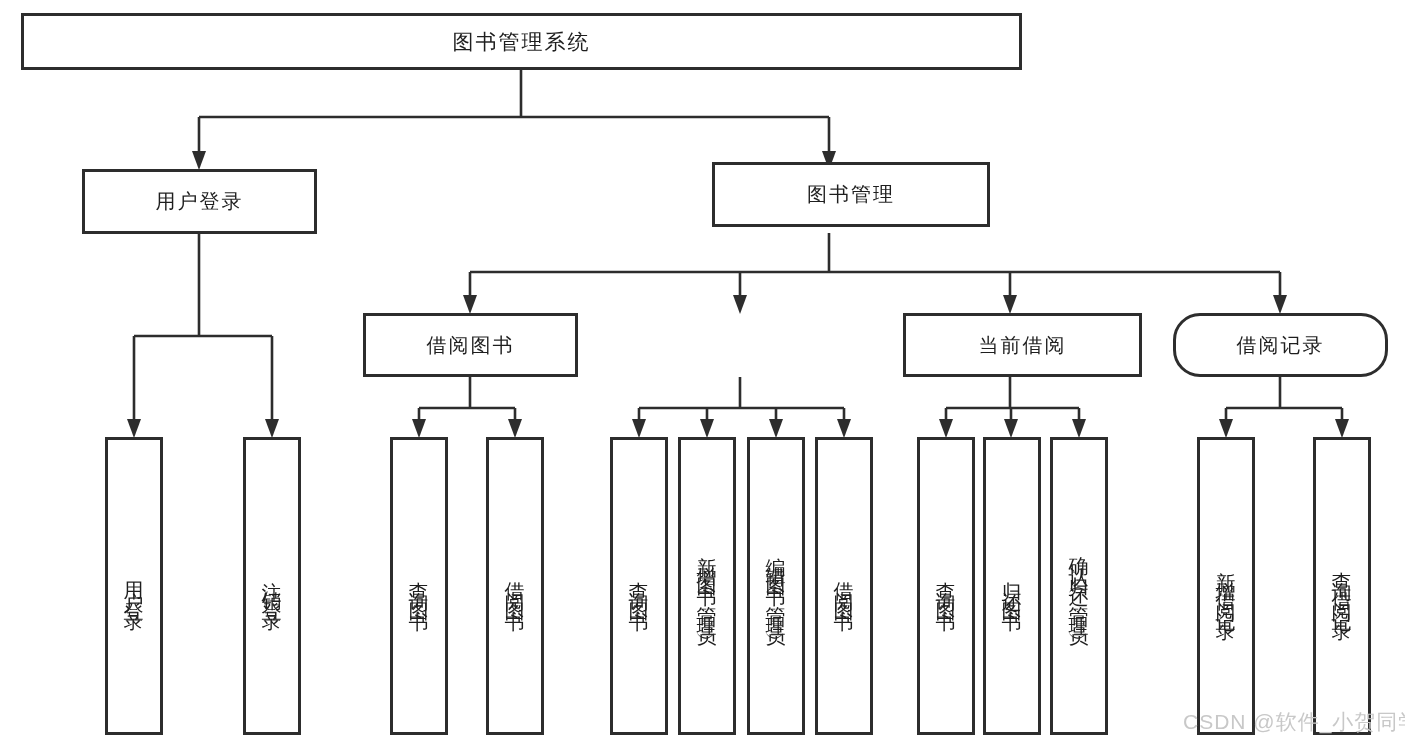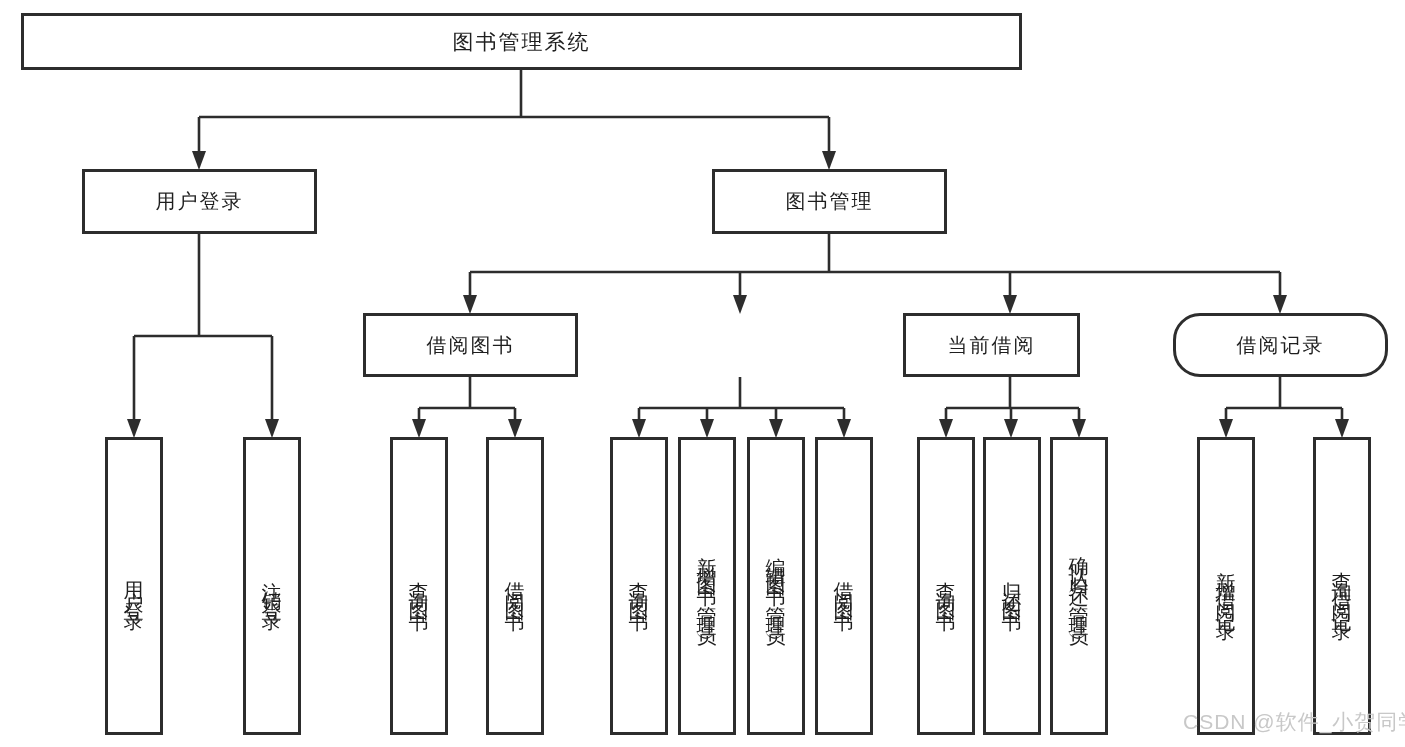--- a/index.html
+++ b/index.html
@@ -107,24 +107,24 @@
     <polygon points="1072,419 1086,419 1079,438"></polygon>
 
     <path d="M1280 377 V408 M1226 408 H1342 M1226 408 V421 M1342 408 V421"></path>
     <polygon points="1219,419 1233,419 1226,438"></polygon>
     <polygon points="1335,419 1349,419 1342,438"></polygon>
   </svg>
 
   <div class="node hbox root-title" style="left:21px; top:13px; width:1001px; height:57px;">图书管理系统</div>
 
   <div class="node hbox" style="left:82px; top:169px; width:235px; height:65px;">用户登录</div>
-  <div class="node hbox" style="left:712px; top:169px; width:235px; height:65px;">图书管理</div>
+  <div class="node hbox" style="left:712px; top:162px; width:278px; height:65px;">图书管理</div>
 
   <div class="node hbox" style="left:363px; top:313px; width:215px; height:64px;">借阅图书</div>
-  <div class="node hbox" style="left:903px; top:313px; width:177px; height:64px;text-align:right;">当前借阅</div>
+  <div class="node hbox" style="left:903px; top:313px; width:239px; height:64px;text-align:right;">当前借阅</div>
   <div class="node hbox" style="left:1173px; top:313px; width:215px; height:64px;border-radius:27px;">借阅记录</div>
 
   <div class="node vbox" style="left:105px;">用户登录</div>
   <div class="node vbox" style="left:243px;">注销登录</div>
 
   <div class="node vbox" style="left:390px;">查询图书</div>
   <div class="node vbox" style="left:486px;">借阅图书</div>
 
   <div class="node vbox" style="left:610px;">查询图书</div>
   <div class="node vbox" style="left:678px;">新增图书（管理员）</div>

